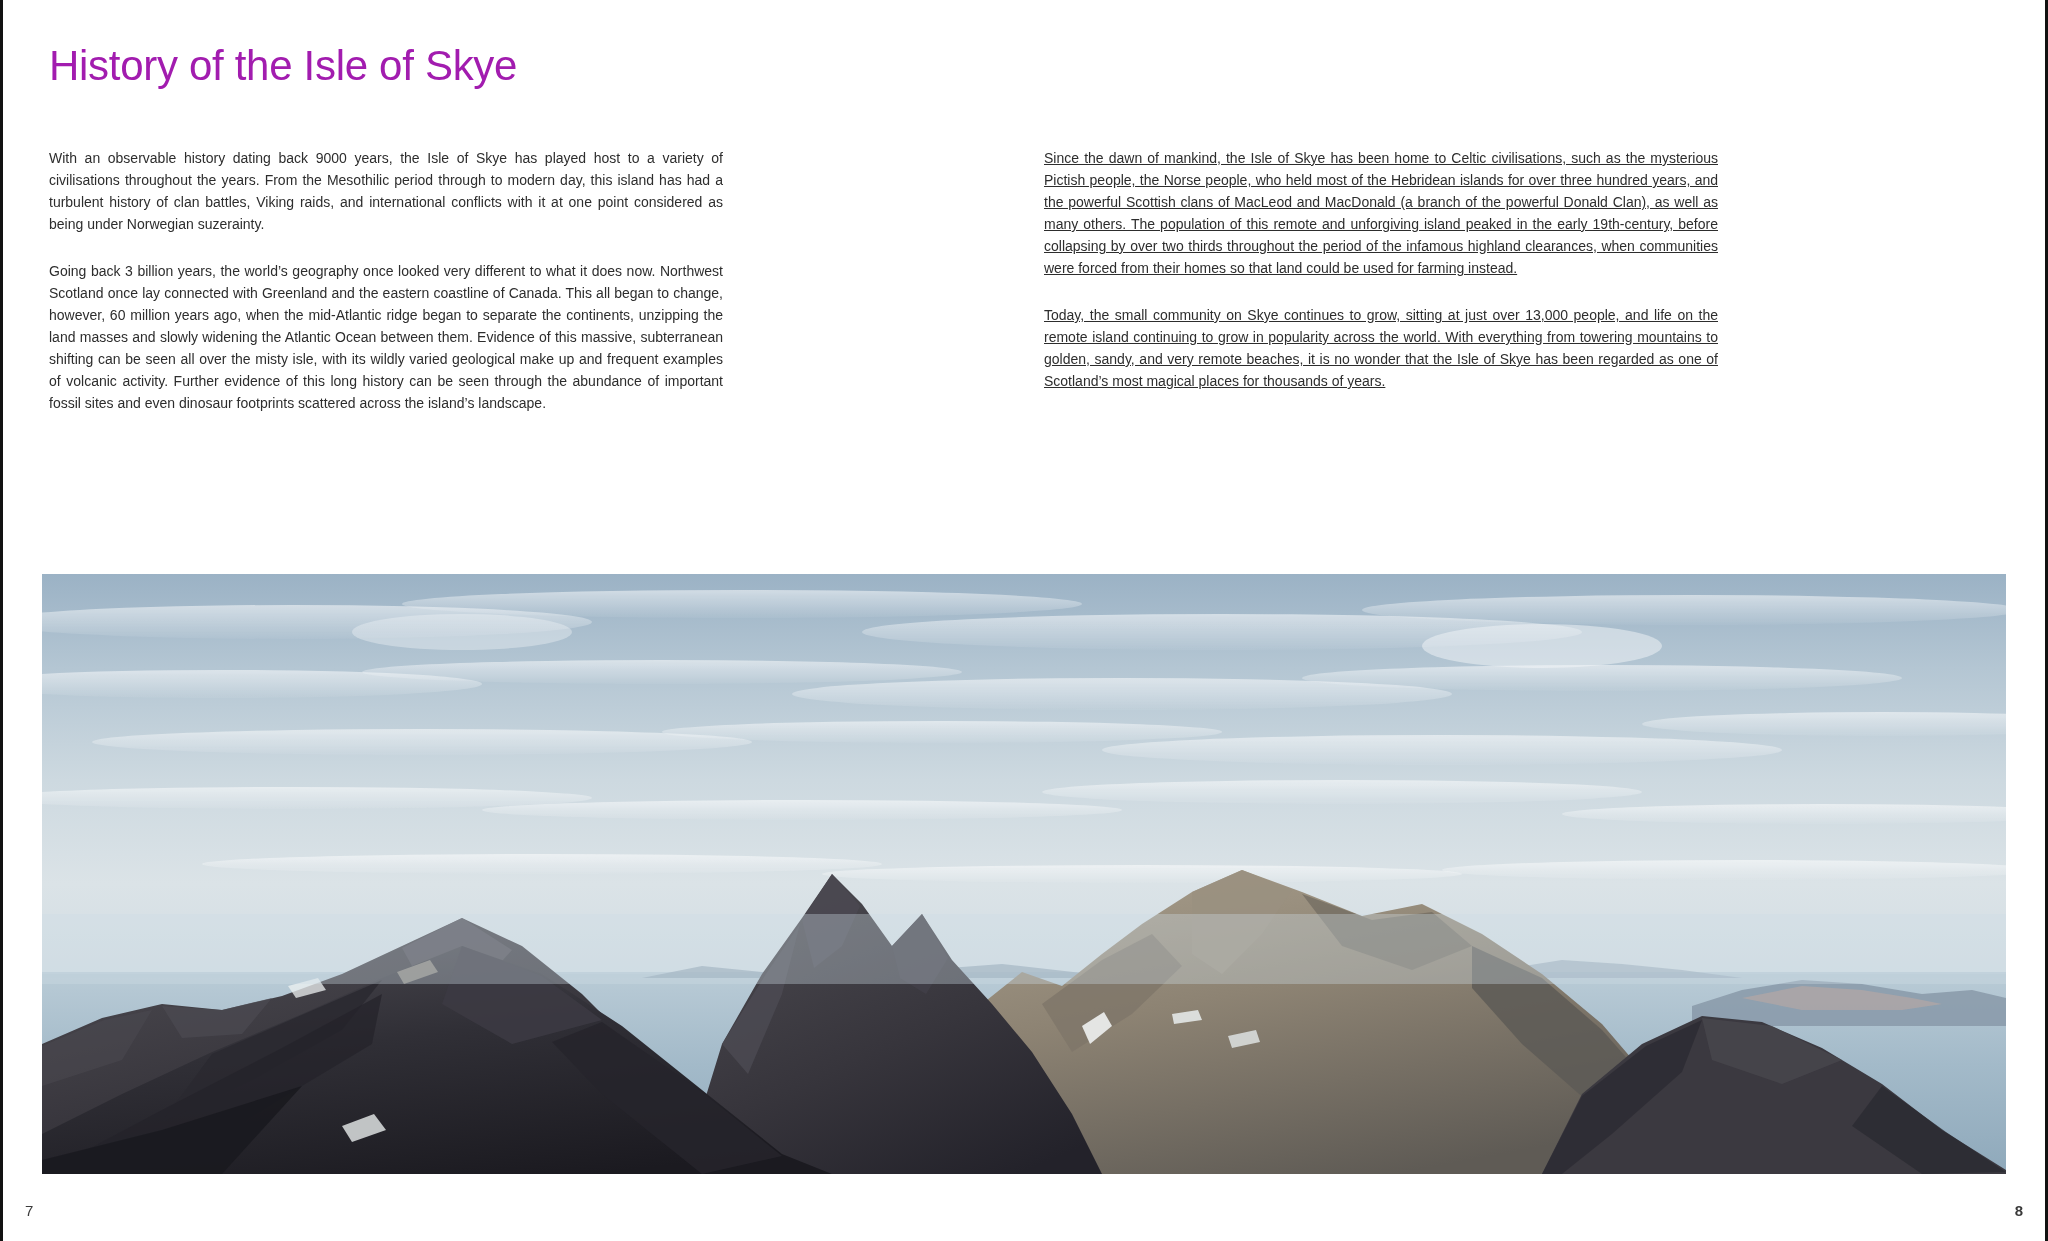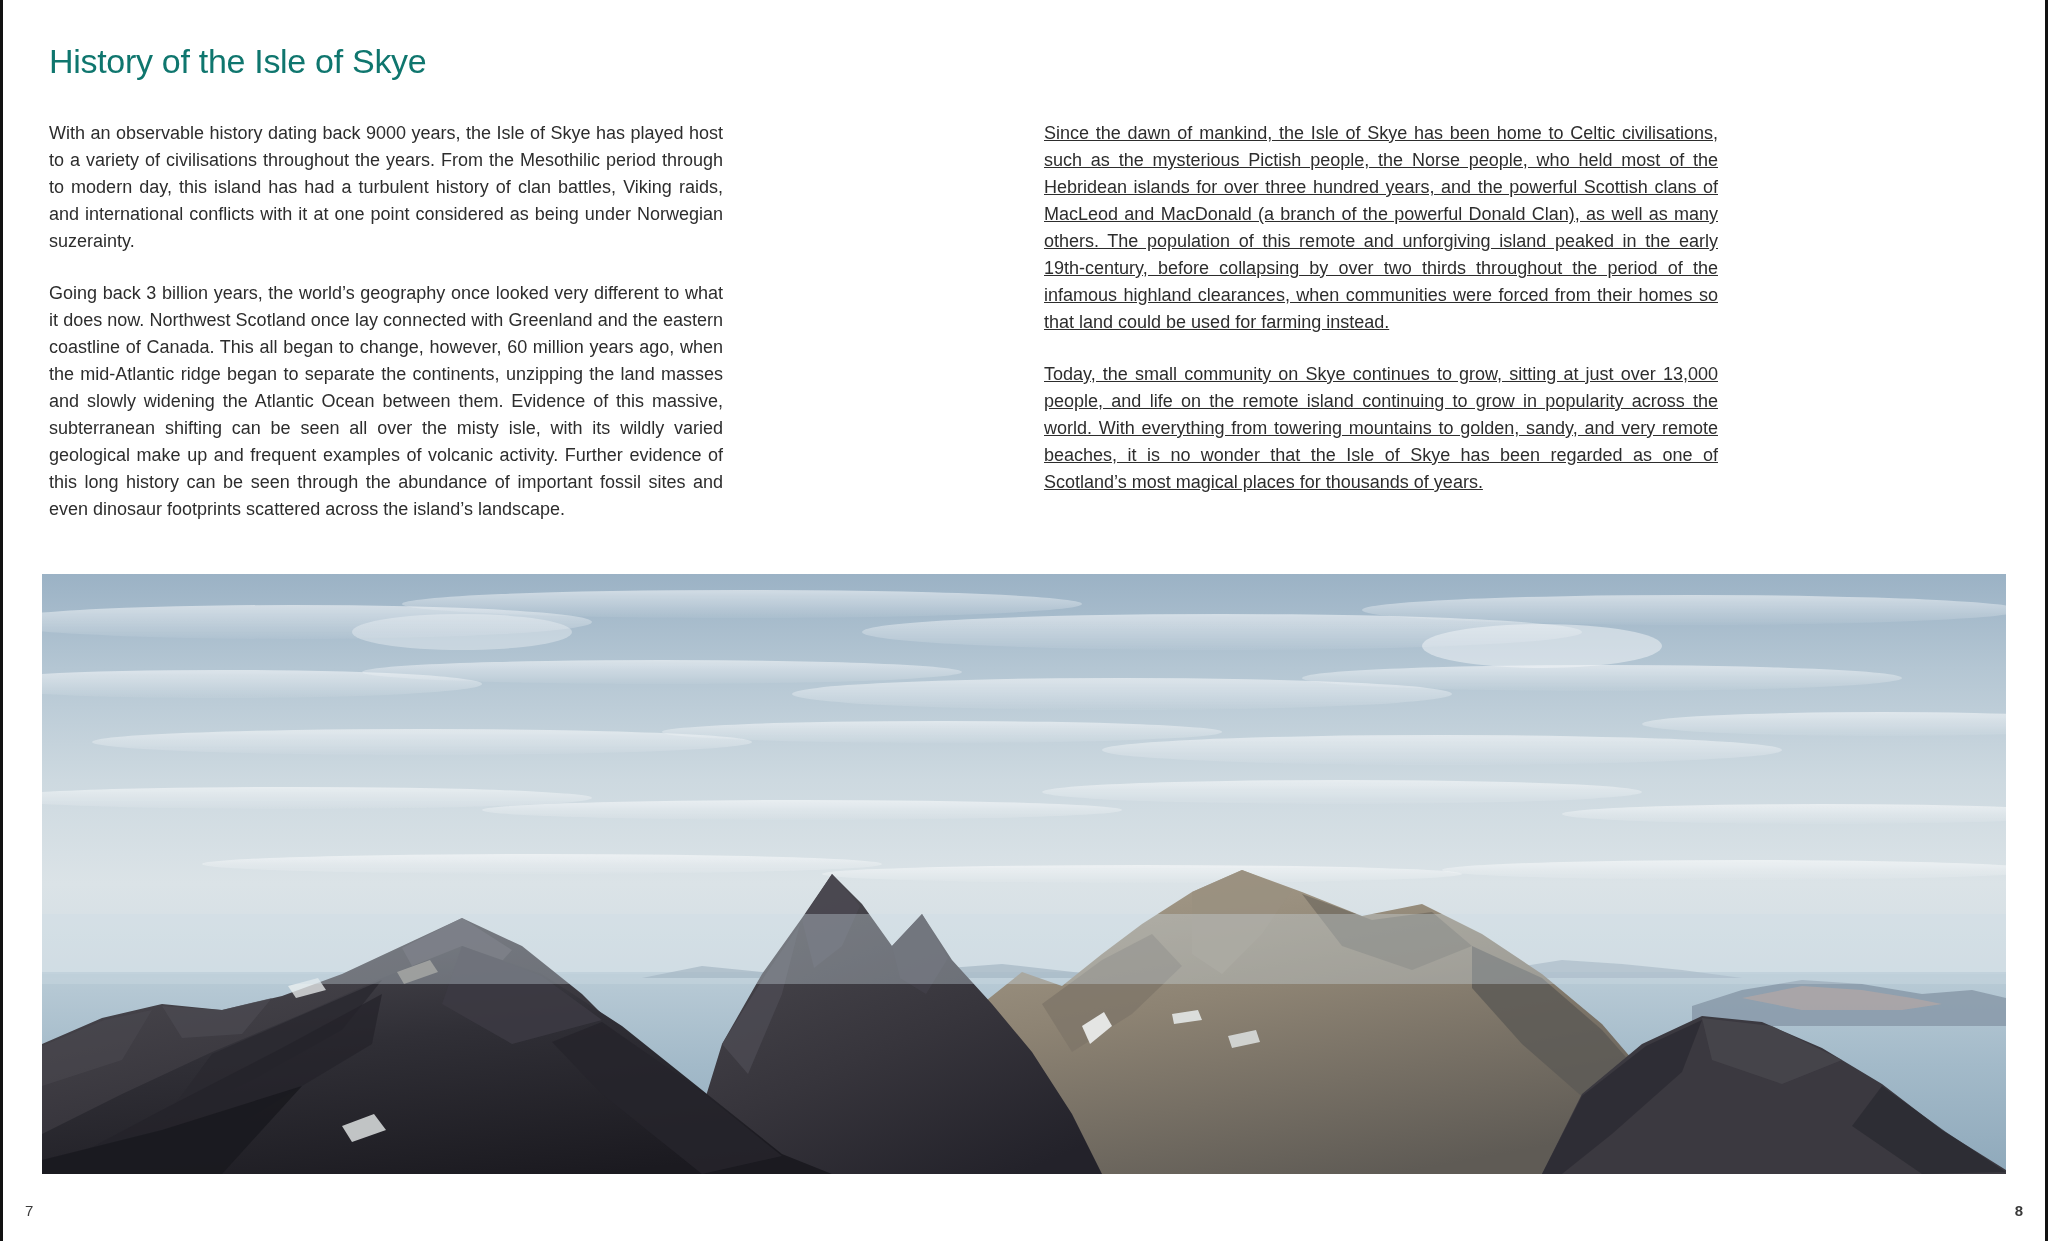--- a/index.html
+++ b/index.html
@@ -20,32 +20,32 @@
     box-sizing:border-box;
     overflow:hidden;
   }
   .page-left{ width:1024px; border-left:3px solid #111; }
   .page-right{ width:1024px; border-right:3px solid #111; }
 
   
   .title{
     position:absolute;
     left:46px; top:42px;
-    font-size:34px;
+    font-size:42px;
     font-weight:400;
     letter-spacing:-0.3px;
-    color:#0f766e;
+    color:#a21caf;
     white-space:nowrap;
   }
   .col{
     position:absolute;
-    top:120px;
+    top:147px;
     width:674px;
-    font-size:18px;
-    line-height:27px;
+    font-size:14px;
+    line-height:22px;
     color:#2d2d2d;
     text-align:justify;
     text-justify:inter-word;
     -webkit-hyphens:none;hyphens:none;
   }
   .col-left{ left:46px; }
   .col-right{ left:20px;text-decoration:underline; }
   .col p{ margin:0 0 25px 0; }
   .col p:last-child{ margin-bottom:8px; }
 

